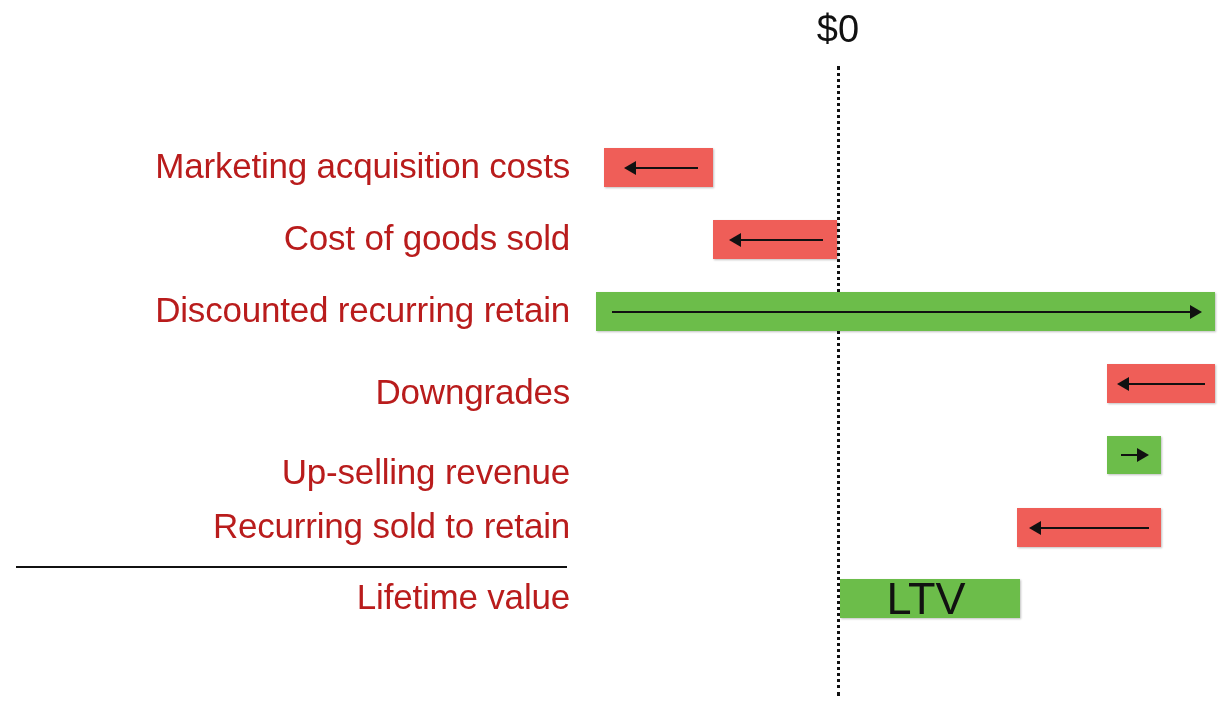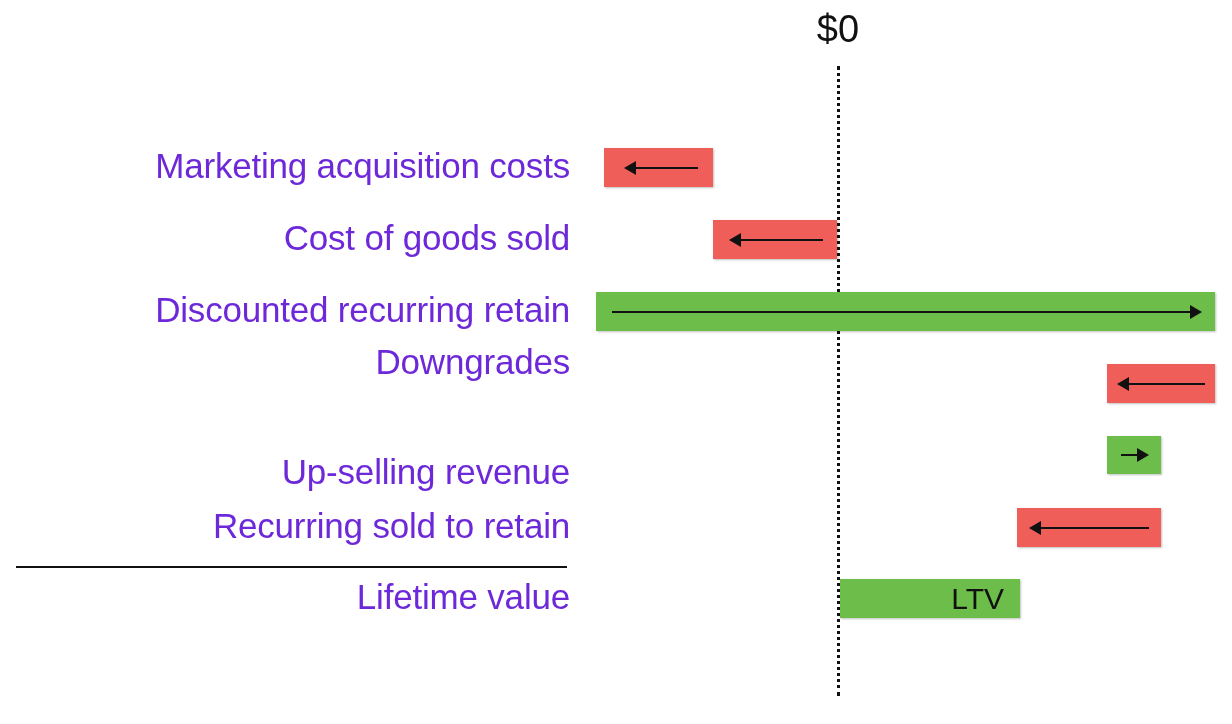--- a/index.html
+++ b/index.html
@@ -2,44 +2,44 @@
 <html><head>
   <meta charset="utf-8">
   <style>
     html, body { margin: 0; padding: 0; background: #ffffff; }
     body { width: 1232px; height: 724px; position: relative; overflow: hidden;
            font-family: "Liberation Sans", "DejaVu Sans", sans-serif; color: #111; }
     .zero-label { position: absolute; top: 8px; left: 808px; width: 60px; text-align: center;
                   font-size: 38px; font-weight: 300; color: #111; }
     .zero-line { position: absolute; left: 837px; top: 66px; height: 630px; width: 0;
                  border-left: 3px dotted #111; }
-    .row-label { position: absolute; right: 662px; font-size: 35px; color: #6d28d9;
+    .row-label { position: absolute; right: 662px; font-size: 35px; color: #b91c1c;
                  white-space: nowrap; text-align: right; letter-spacing: -0.2px; }
     .bar { position: absolute; box-shadow: 1px 1px 2px rgba(0,0,0,0.25); }
     .bar.neg { background: #ef5e58; }
     .bar.pos { background: #6cbd4a; }
     .arrow { position: absolute; top: 50%; height: 2px; background: #111; transform: translateY(-50%); }
     .arrow.left::before { content: ""; position: absolute; left: -2px; top: -6px;
                           border-right: 12px solid #111; border-top: 7px solid transparent; border-bottom: 7px solid transparent; }
     .arrow.right::after { content: ""; position: absolute; right: -2px; top: -6px;
                           border-left: 12px solid #111; border-top: 7px solid transparent; border-bottom: 7px solid transparent; }
     .separator { position: absolute; left: 16px; top: 566px; width: 551px; height: 2px; background: #111; }
-    .ltv-text { position: absolute; left: 0; right: 16px; top: 50%; transform: translateY(-50%);
-                text-align: right; font-size: 30px; color: #111; }
+    .ltv-text { position: absolute; left: 0; right: 8px; top: 50%; transform: translateY(-50%);
+                text-align: center; font-size: 45px; color: #111; }
   </style>
 </head>
 <body>
 
 <div class="zero-label">$0</div>
 <div class="zero-line"></div>
 
 <div class="row-label" style="top:146px;">Marketing acquisition costs</div>
 <div class="row-label" style="top:218px;margin-left:11px;">Cost of goods sold</div>
 <div class="row-label" style="top:290px;">Discounted recurring retain</div>
-<div class="row-label" style="top:342px;margin-left:24px;">Downgrades</div>
+<div class="row-label" style="top:372px;margin-left:24px;">Downgrades</div>
 <div class="row-label" style="top:452px;">Up-selling revenue</div>
 <div class="row-label" style="top:506px;">Recurring sold to retain</div>
 <div class="separator"></div>
 <div class="row-label" style="top:577px;text-align:right;">Lifetime value</div>
 
 <div class="bar neg" style="left:604px; top:148px; width:109px; height:39px;">
   <div class="arrow left" style="left:22px; width:72px;"></div>
 </div>
 <div class="bar neg" style="left:713px; top:220px; width:124px; height:39px;">
   <div class="arrow left" style="left:18px; width:92px;"></div>

